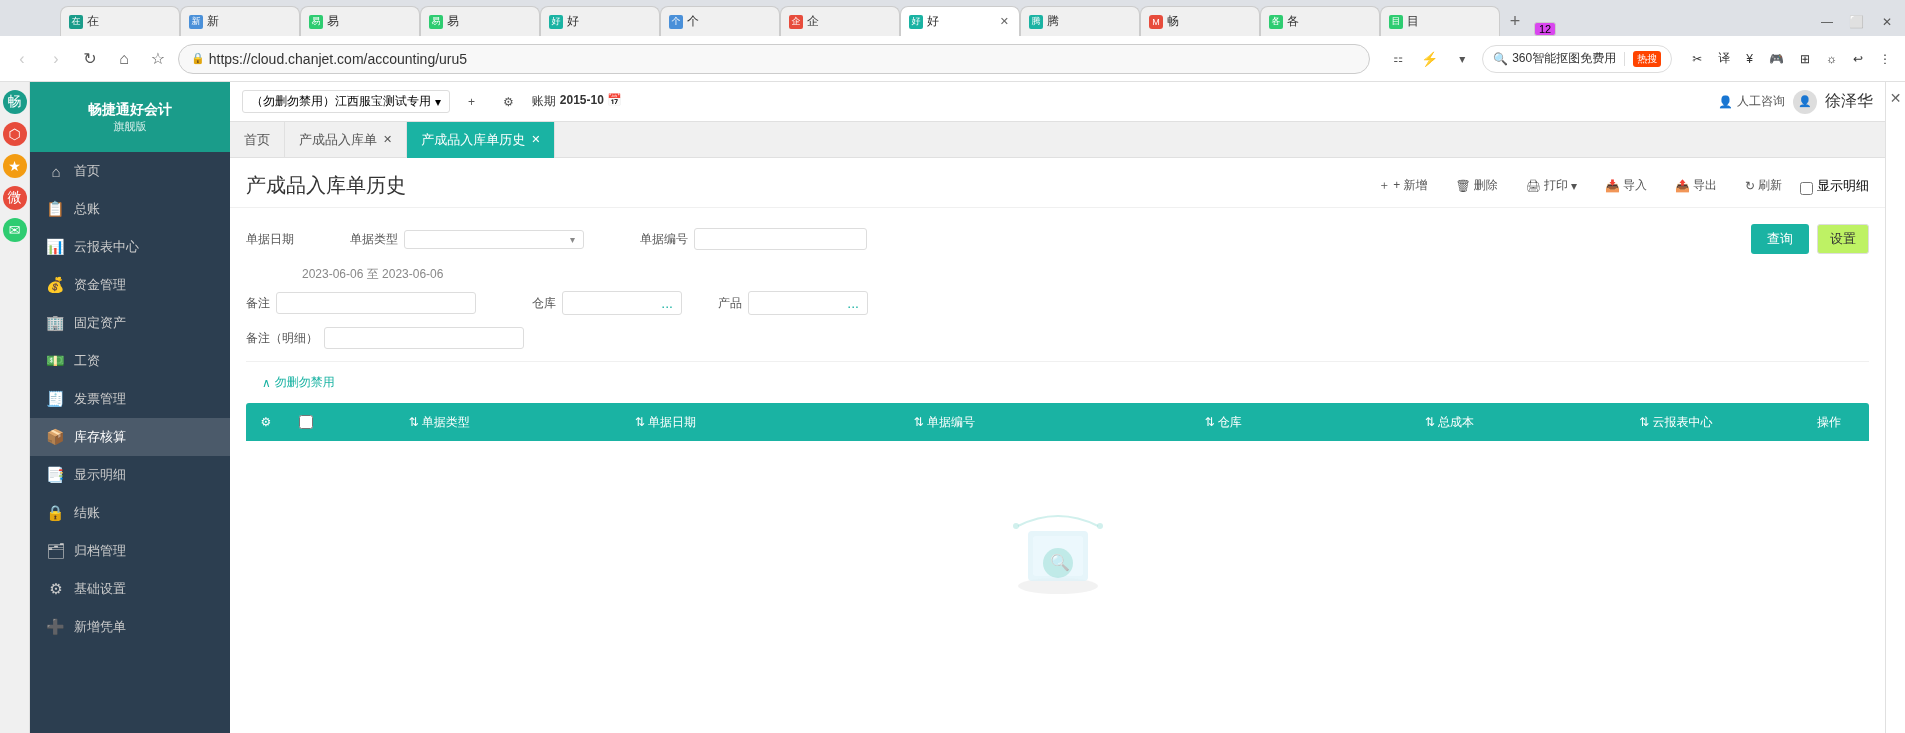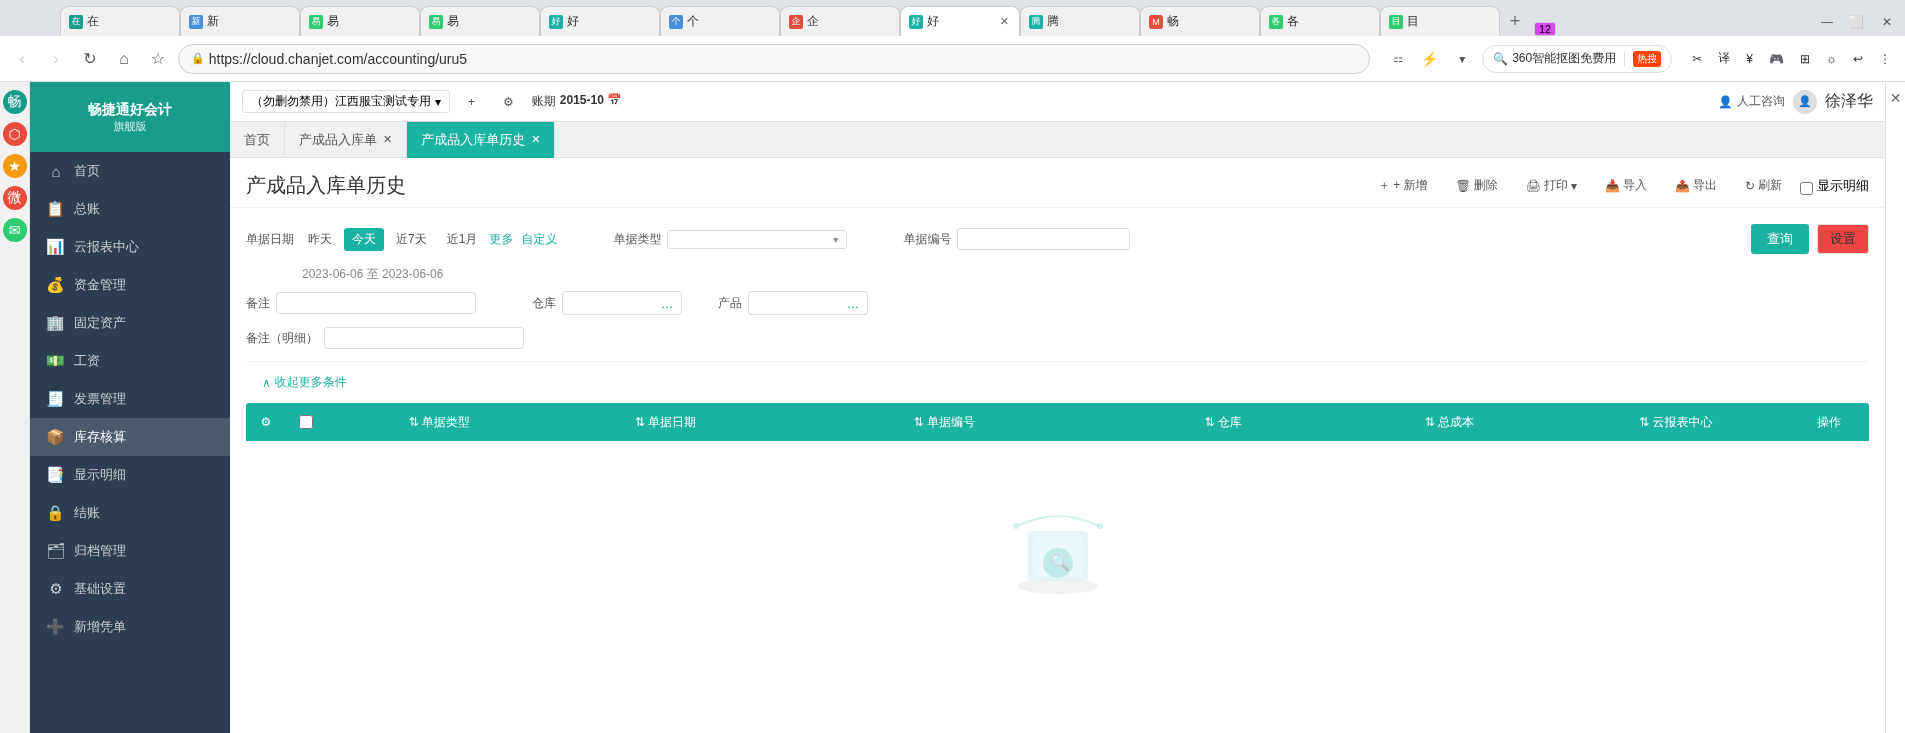--- a/index.html
+++ b/index.html
@@ -363,46 +363,38 @@
                 <span>显示明细</span>
               </div>
             </div>
           </div>
 
           <div class="search-panel">
 
             <div class="search-row">
               <div class="search-field">
                 <span class="field-label">单据日期</span>
-                <div class="date-filter">
-                  <span class="date-btn">昨天</span>
-                  <span class="date-btn active" style="background:#1ab3a3;color:#fff;padding:3px 8px;border-radius:3px;">今天</span>
-                  <span class="date-btn">近7天</span>
-                  <span class="date-btn">近1月</span>
-                  <span class="more-link">更多</span>
-                  <span class="custom-link" style="margin-left:4px;">自定义</span>
-                </div>
               </div>
 
               <div class="search-field" style="margin-left:40px;">
                 <span class="field-label">单据类型</span>
                 <div class="select-field" style="min-width:180px;">
                   <span style="flex:1;"></span>
                   <span class="select-arrow">▾</span>
                 </div>
               </div>
 
               <div class="search-field" style="margin-left:40px;">
                 <span class="field-label">单据编号</span>
                 <input type="text" class="input-field" value="" style="">
               </div>
 
               <div style="margin-left:auto;display:flex;gap:8px;">
                 <button style="background:#1ab3a3;color:#fff;border:none;border-radius:3px;padding:5px 16px;cursor:pointer;font-size:13px;">查询</button>
-                <button style="background:#ef4444;color:#333;border:1px solid #ddd;border-radius:3px;padding:5px 12px;cursor:pointer;font-size:13px;">设置</button>
+                <button style="background:#bef264;color:#333;border:1px solid #ddd;border-radius:3px;padding:5px 12px;cursor:pointer;font-size:13px;">设置</button>
               </div>
             </div>
 
             <div style="padding: 0 0 8px 56px;">
               <span class="date-range">2023-06-06 至 2023-06-06</span>
             </div>
 
             <div class="search-row">
               <div class="search-field">
                 <span class="field-label">备注</span>
@@ -429,21 +421,21 @@
             <div class="search-row">
               <div class="search-field">
                 <span class="field-label">备注（明细）</span>
                 <input type="text" class="input-field" style="min-width: 200px;" value="">
               </div>
             </div>
 
             <div style="text-align:center;border-top:1px solid #f0f0f0;padding:6px 0;">
               <div class="collapse-btn">
                 <span>∧</span>
-                <span>收起更多条件</span>
+                <span>勿删勿禁用</span>
               </div>
             </div>
           </div>
 
           <div class="table-container">
             <div class="table-header">
               <div class="th th-gear">
                 <span>⚙</span>
               </div>
               <div class="th th-check">

